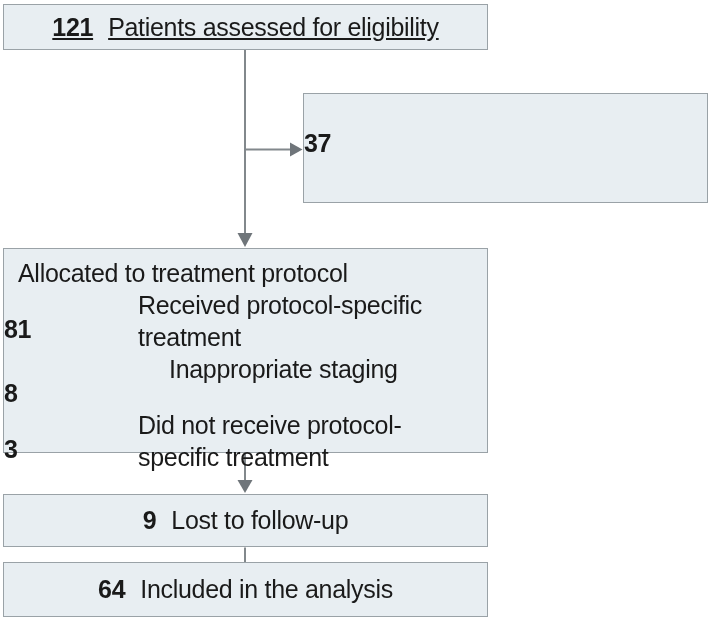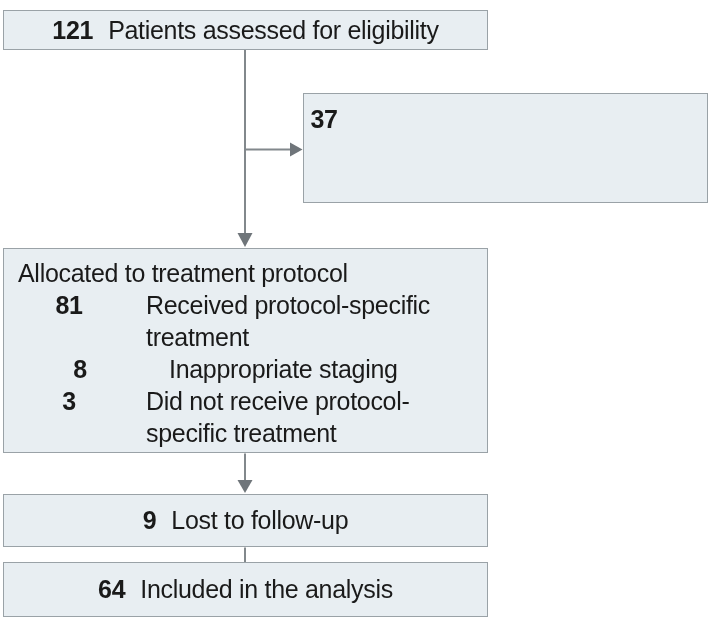--- a/index.html
+++ b/index.html
@@ -17,31 +17,31 @@
   .arrow-line{stroke:var(--arrow-line); stroke-width:2; fill:none;}
   .arrow-head{fill:var(--arrow-head); stroke:none;}
   .box{
     position:absolute; box-sizing:border-box;
     background:var(--box-fill);
     border:1.5px solid var(--box-border);
   }
   .center-box{display:flex; align-items:center; justify-content:center; gap:15px;}
   .num{font-weight:bold;}
   .row{display:flex; align-items:flex-start; line-height:32px;}
-  .row .num{flex:0 0 auto; text-align:center;}
+  .row .num{flex:0 0 auto; text-align:left;margin-top:24px;}
   .row .txt{white-space:pre-line;}
   
   .box-excluded{padding-top:11px;}
   .box-excluded .row{line-height:29px;}
   .box-excluded .num{width:40px;}
   .box-excluded .txt{margin-left:15px;}
   
   .box-allocated{padding-top:8px;}
   .lvl1 .num{width:83px;}  .lvl1 .txt{margin-left:14px;}
-  .lvl2 .num{width:130px;} .lvl2 .txt{margin-left:12px;}
+  .lvl2 .num{width:130px;} .lvl2 .txt{margin-left:4px;}
   .lvl3 .num{width:152px;} .lvl3 .txt{margin-left:13px;}
 </style>
 </head>
 <body>
 
 <div class="canvas">
 
   <svg class="arrows" viewBox="0 0 715 640" xmlns="http://www.w3.org/2000/svg">
     <g>
       <line class="arrow-line" x1="245" y1="50" x2="245" y2="234"></line>
@@ -54,21 +54,21 @@
     <g>
       <line class="arrow-line" x1="245" y1="453.5" x2="245" y2="481"></line>
       <path class="arrow-head" d="M237.5,480 L252.5,480 L245,493 Z"></path>
     </g>
     <g>
       <line class="arrow-line" x1="245" y1="547.5" x2="245" y2="572"></line>
       <path class="arrow-head" d="M237.5,571 L252.5,571 L245,584 Z"></path>
     </g>
   </svg>
 
-  <div class="box center-box" style="left:3px; top:10px; width:485px; height:40px;">
+  <div class="box center-box" style="left:3px; top:4px; width:485px; height:46px;text-decoration:underline;">
     <span class="num">121</span>
     <span>Patients assessed for eligibility</span>
   </div>
 
   <div class="box box-excluded" style="left:303px; top:93px; width:405px; height:110px;">
     <div class="row">
       <span class="num">37</span>
     </div>
   </div>
 

